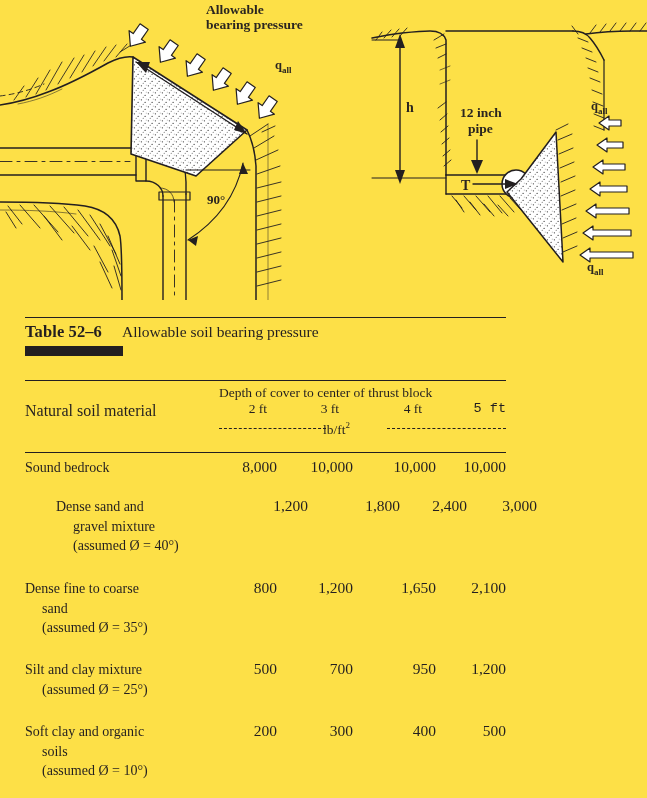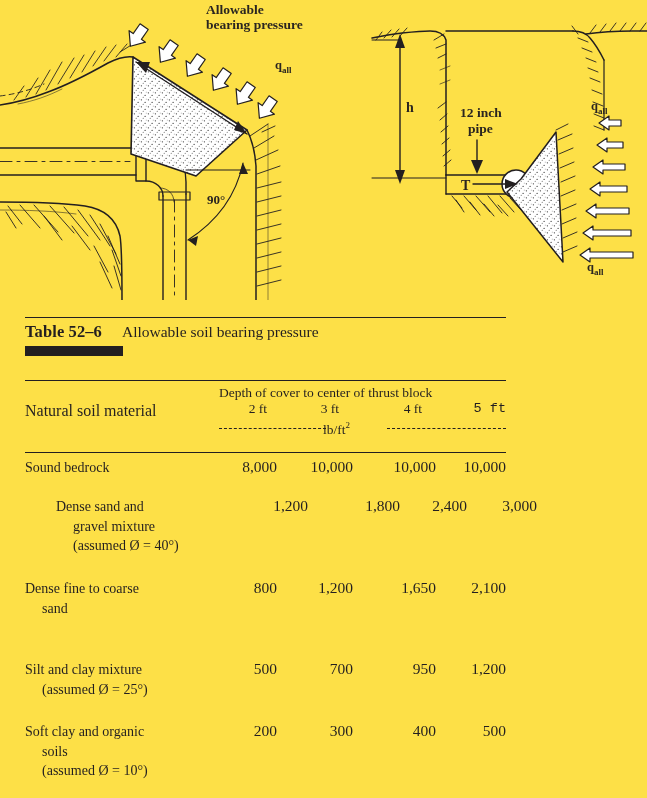--- a/index.html
+++ b/index.html
@@ -507,20 +507,21 @@
           <span class="vcell" style="left:78px;  width:72px;">1,800</span>
           <span class="vcell" style="left:145px; width:72px;">2,400</span>
           <span class="vcell" style="left:215px; width:72px;">3,000</span>
         </div>
       </div>
 
       <div class="trow" style="height:81px;">
         <div class="tr-label">
           <span>Dense fine to coarse</span>
           <span class="ln2">sand</span>
+          <span class="ln3">(assumed Ø = 35°)</span>
         </div>
         <div class="tr-vals">
           <span class="vcell" style="left:-4px;  width:62px;">800</span>
           <span class="vcell" style="left:62px;  width:72px;">1,200</span>
           <span class="vcell" style="left:145px; width:72px;">1,650</span>
           <span class="vcell" style="left:215px; width:72px;">2,100</span>
         </div>
       </div>
 
       <div class="trow" style="height:62px;">

